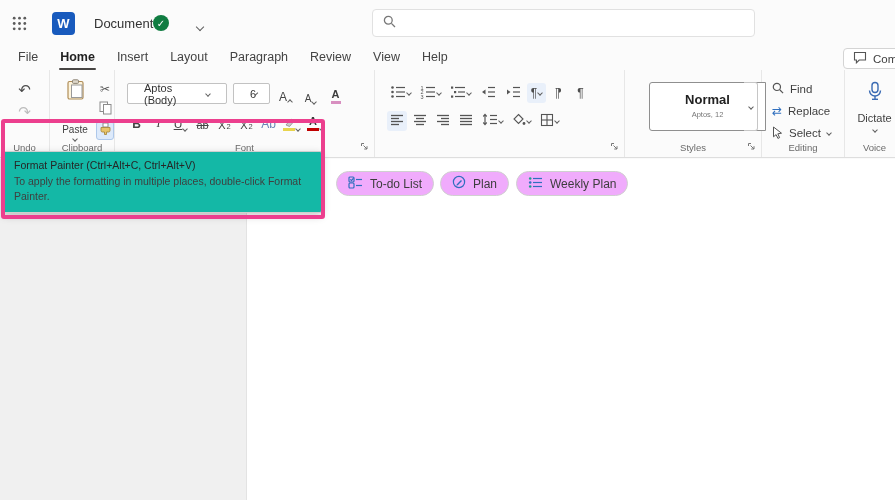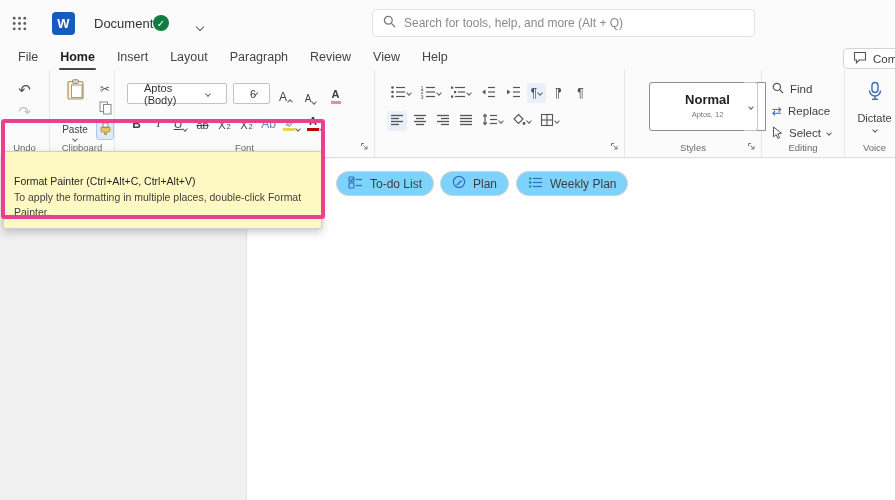--- a/index.html
+++ b/index.html
@@ -87,24 +87,24 @@
   .swapg{font-size:12px;color:#2f6fbe;line-height:1}
 
   
   .g-voice .mic{position:absolute;left:0;right:0;top:11px;display:flex;justify-content:center}
   .g-voice .dlabel{position:absolute;left:0;right:0;top:42px;text-align:center;font-size:11px;color:#3f3f3f}
   .g-voice .dchev{position:absolute;left:0;right:0;top:58px;display:flex;justify-content:center}
 
   
   .doc-area{position:absolute;top:159px;left:0;right:0;bottom:0;background:#fff}
   .doc-left{position:absolute;left:0;top:0;width:247px;height:100%;background:#f0f0f0;border-right:1px solid #e3e3e3}
-  .chip{position:absolute;top:12px;height:25px;border:1px solid #d0d0d0;border-radius:13px;background:#7dd3fc;display:flex;align-items:center;gap:7px;padding:0 11px;font-size:12px;color:#3d3d3d;cursor:pointer;white-space:nowrap}
-
-  
-  .tooltip{position:absolute;left:3px;top:151px;width:319px;background:#fef9c3;border:1px solid #cfcfcf;border-radius:2px;box-shadow:0 3px 8px rgba(0,0,0,.22);padding:23px 10px 9px;z-index:20}
+  .chip{position:absolute;top:12px;height:25px;border:1px solid #d0d0d0;border-radius:13px;background:#f0abfc;display:flex;align-items:center;gap:7px;padding:0 11px;font-size:12px;color:#3d3d3d;cursor:pointer;white-space:nowrap}
+
+  
+  .tooltip{position:absolute;left:3px;top:151px;width:319px;background:#14b8a6;border:1px solid #cfcfcf;border-radius:2px;box-shadow:0 3px 8px rgba(0,0,0,.22);padding:7px 10px 9px;z-index:20}
   .tooltip-title{font-size:10.5px;color:#262626;margin-bottom:3px}
   .tooltip-body{font-size:10.5px;color:#3f3f3f;line-height:1.4}
   .annotation{position:absolute;left:1px;top:119px;width:324px;height:100px;border:4px solid #ec3f8e;border-radius:3px;z-index:30;pointer-events:none}
 </style>
 </head>
 <body>
 
 <div class="app">
 
   <div class="titlebar">
@@ -127,21 +127,20 @@
     <span class="doc-title">Document</span>
     <span class="save-badge">✓</span>
     <span class="tb-chev"><i class="chev"></i></span>
     <div class="searchbox">
       <span>
         <svg width="13" height="13" viewBox="0 0 13 13" fill="none" stroke="#777" stroke-width="1.3">
             <circle cx="5.3" cy="5.3" r="3.9"></circle>
             <line x1="8.4" y1="8.4" x2="12" y2="12"></line>
           </svg>
       </span>
-      <input placeholder="Search for tools, help, and more (Alt + Q)" style="">
     </div>
   </div>
 
   <div class="tabrow">
     <span class="tab">File</span>
     <span class="tab active">Home</span>
     <span class="tab">Insert</span>
     <span class="tab">Layout</span>
     <span class="tab">Paragraph</span>
     <span class="tab">Review</span>

